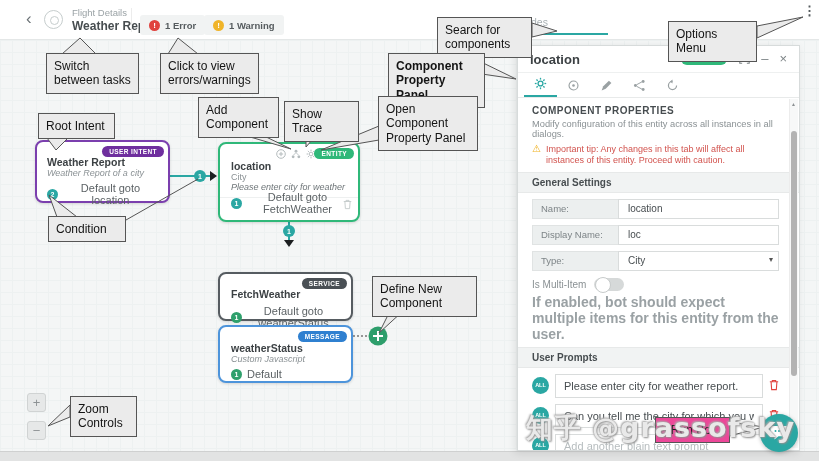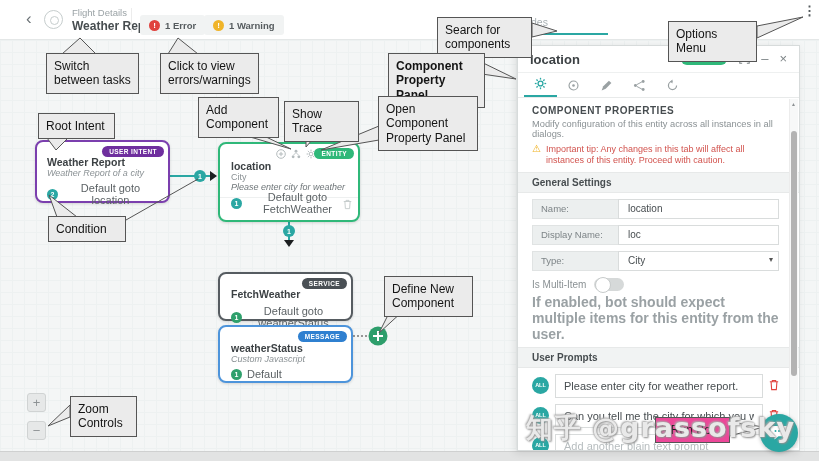--- a/index.html
+++ b/index.html
@@ -68,21 +68,21 @@
   #ann-switch { left:46px; top:53px; width:93px; }
   #ann-errwarn { left:160px; top:53px; width:99px; }
   #ann-search { left:437px; top:17px; width:95px; }
   #ann-options { left:668px; top:21px; width:89px; }
   #ann-panel { left:388px; top:53px; width:97px;font-weight:bold; }
   #ann-add { left:198px; top:97px; width:81px; }
   #ann-trace { left:284px; top:101px; width:75px; }
   #ann-open { left:378px; top:96px; width:100px; }
   #ann-root { left:38px; top:113px; width:77px; }
   #ann-cond { left:48px; top:216px; width:78px; }
-  #ann-define { left:384px; top:276px; width:89px; }
+  #ann-define { left:372px; top:276px; width:105px; }
   #ann-zoom { left:70px; top:396px; width:67px; }
   #ann-runbot { left:655px; top:417px; width:75px; background:#ec4899; text-align:center; }
 
   .overlay-svg { position:absolute; left:0; top:0; width:819px; height:461px; z-index:6; pointer-events:none; }
   .conn-svg { position:absolute; left:0; top:0; width:819px; height:461px; z-index:2; pointer-events:none; }
 
   
   .panel { position:absolute; left:517px; top:45px; width:283px; height:406px; background:#fff; border:1px solid #d7dbdb; box-shadow:-2px 2px 8px rgba(0,0,0,.10); z-index:4; }
   .panel-hd { position:relative; height:27px; border-bottom:1px solid #eef0f0; display:flex; align-items:center; padding:0 12px; }
   .panel-title { font-size:13px; font-weight:bold; color:#3c4144; }

